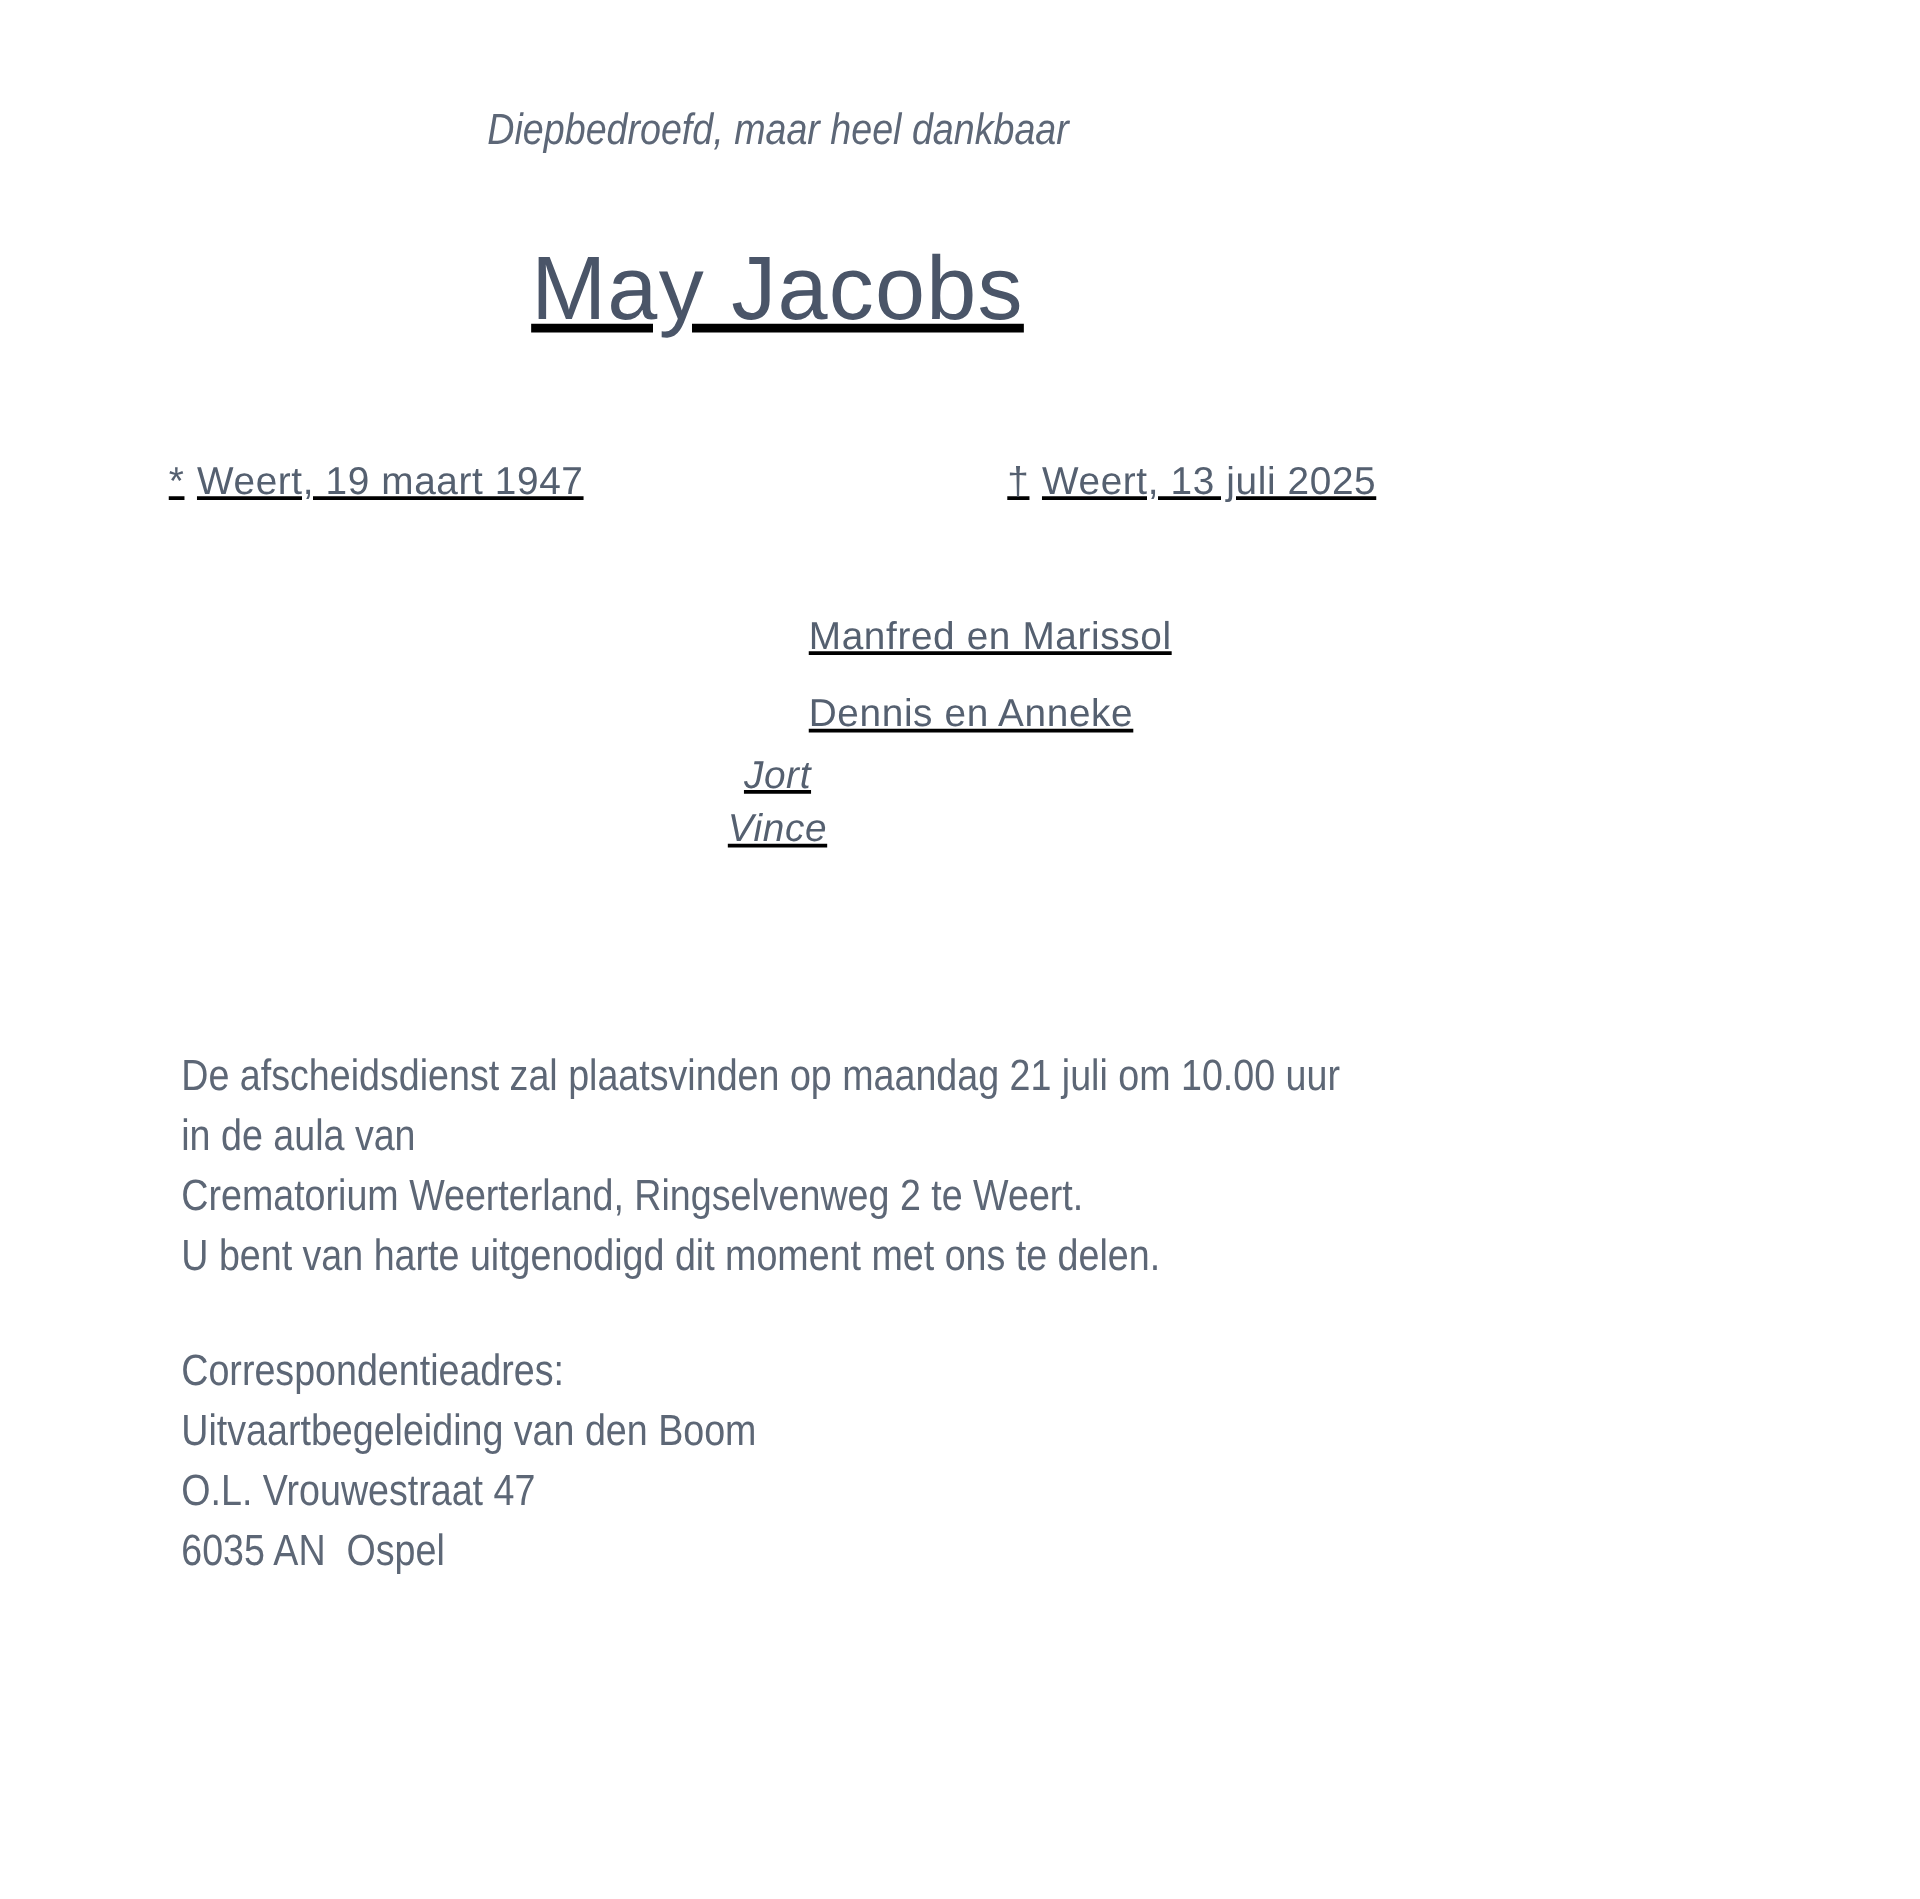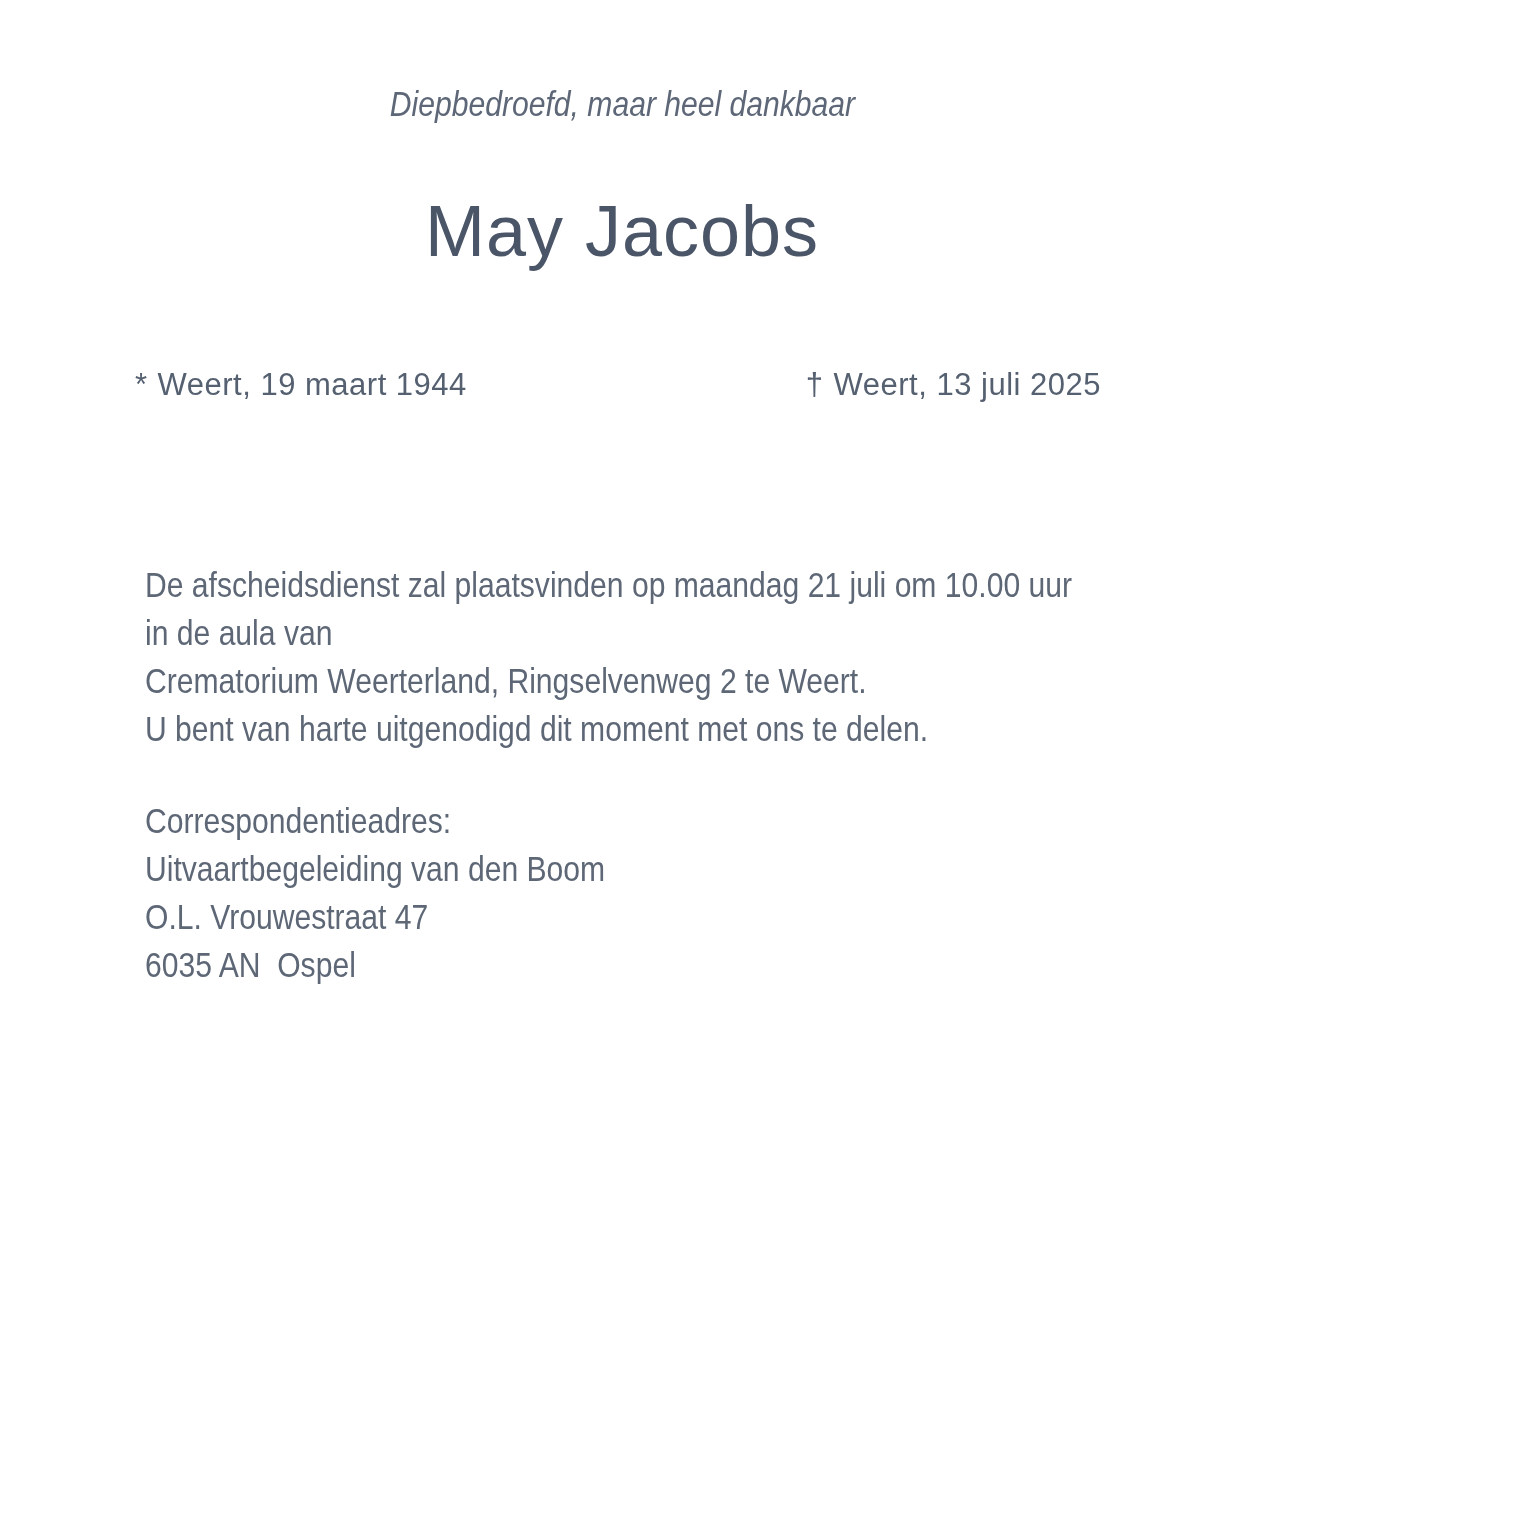--- a/index.html
+++ b/index.html
@@ -11,20 +11,21 @@
   }
   html, body { margin: 0; padding: 0; }
   body { background: var(--paper); }
   .page {
     position: relative;
     width: 1244px;
     height: 1519px;
     background: var(--paper);
     overflow: hidden;
     font-family: "Liberation Sans", sans-serif;
+    text-decoration: underline;
   }
   
   .cond {
     display: inline-block;
     transform: scaleX(0.86);
     white-space: nowrap;
   }
   .c-center { transform-origin: center top; }
   .c-left   { transform-origin: left top; }
 
@@ -91,27 +92,33 @@
   <div class="quote">
     <div class="quote-line">
       <span class="cond c-center">Diepbedroefd, maar heel dankbaar</span>
     </div>
   </div>
 
   <h1 class="title">May Jacobs</h1>
 
   <div class="dates">
     <div class="date birth">
-      <span class="date-symbol">*</span><span>Weert, 19 maart 1944</span>
+      <span class="date-symbol">*</span><span>Weert, 19 maart 1947</span>
     </div>
     <div class="date death">
       <span class="date-symbol">†</span><span>Weert, 13 juli 2025</span>
     </div>
   </div>
 
+  <div class="names">
+    <div class="couple first">Manfred en Marissol</div>
+    <div class="couple">Dennis en Anneke</div>
+    <div class="kid first-kid">Jort</div>
+    <div class="kid">Vince</div>
+  </div>
 
   <div class="body-text">
 
     <div class="para">
       <div class="cond c-left">
         <div class="bline">De afscheidsdienst zal plaatsvinden op maandag 21 juli om 10.00 uur in de aula van</div>
         <div class="bline">Crematorium Weerterland, Ringselvenweg 2 te Weert.</div>
         <div class="bline">U bent van harte uitgenodigd dit moment met ons te delen.</div>
       </div>
     </div>

